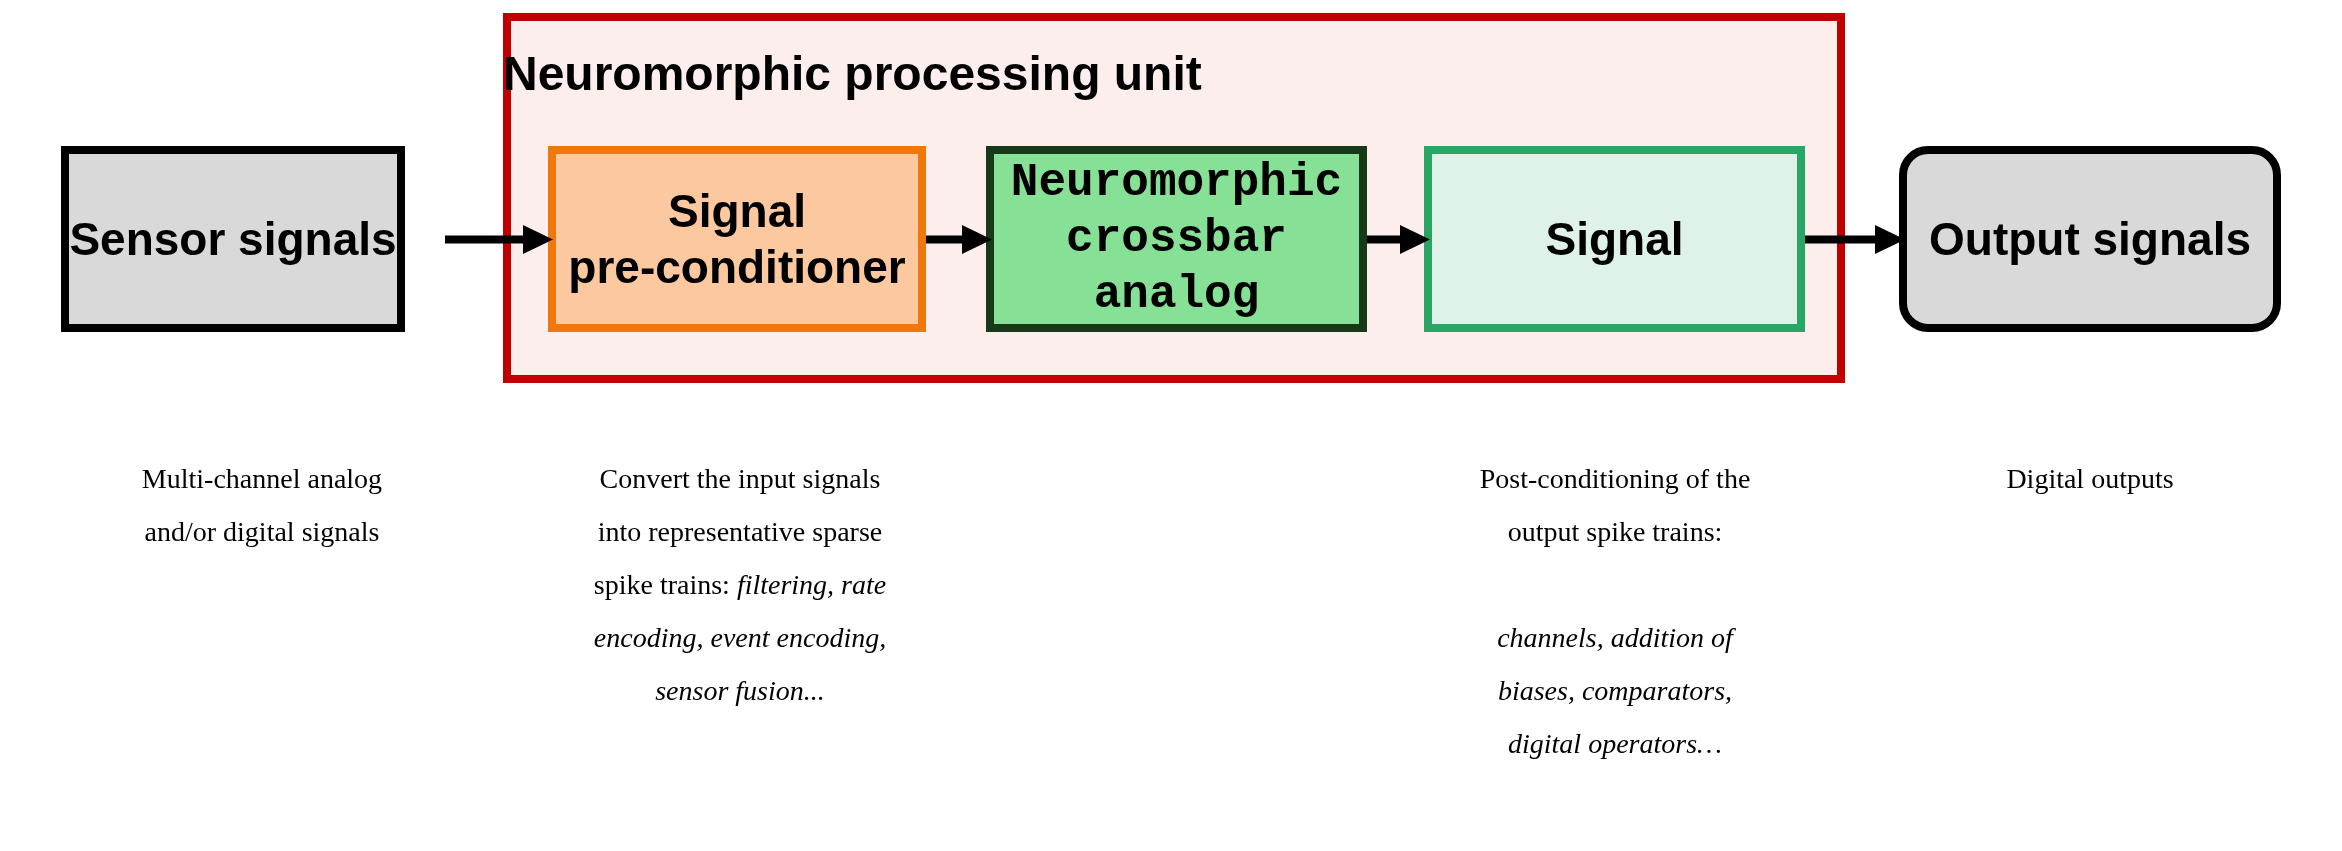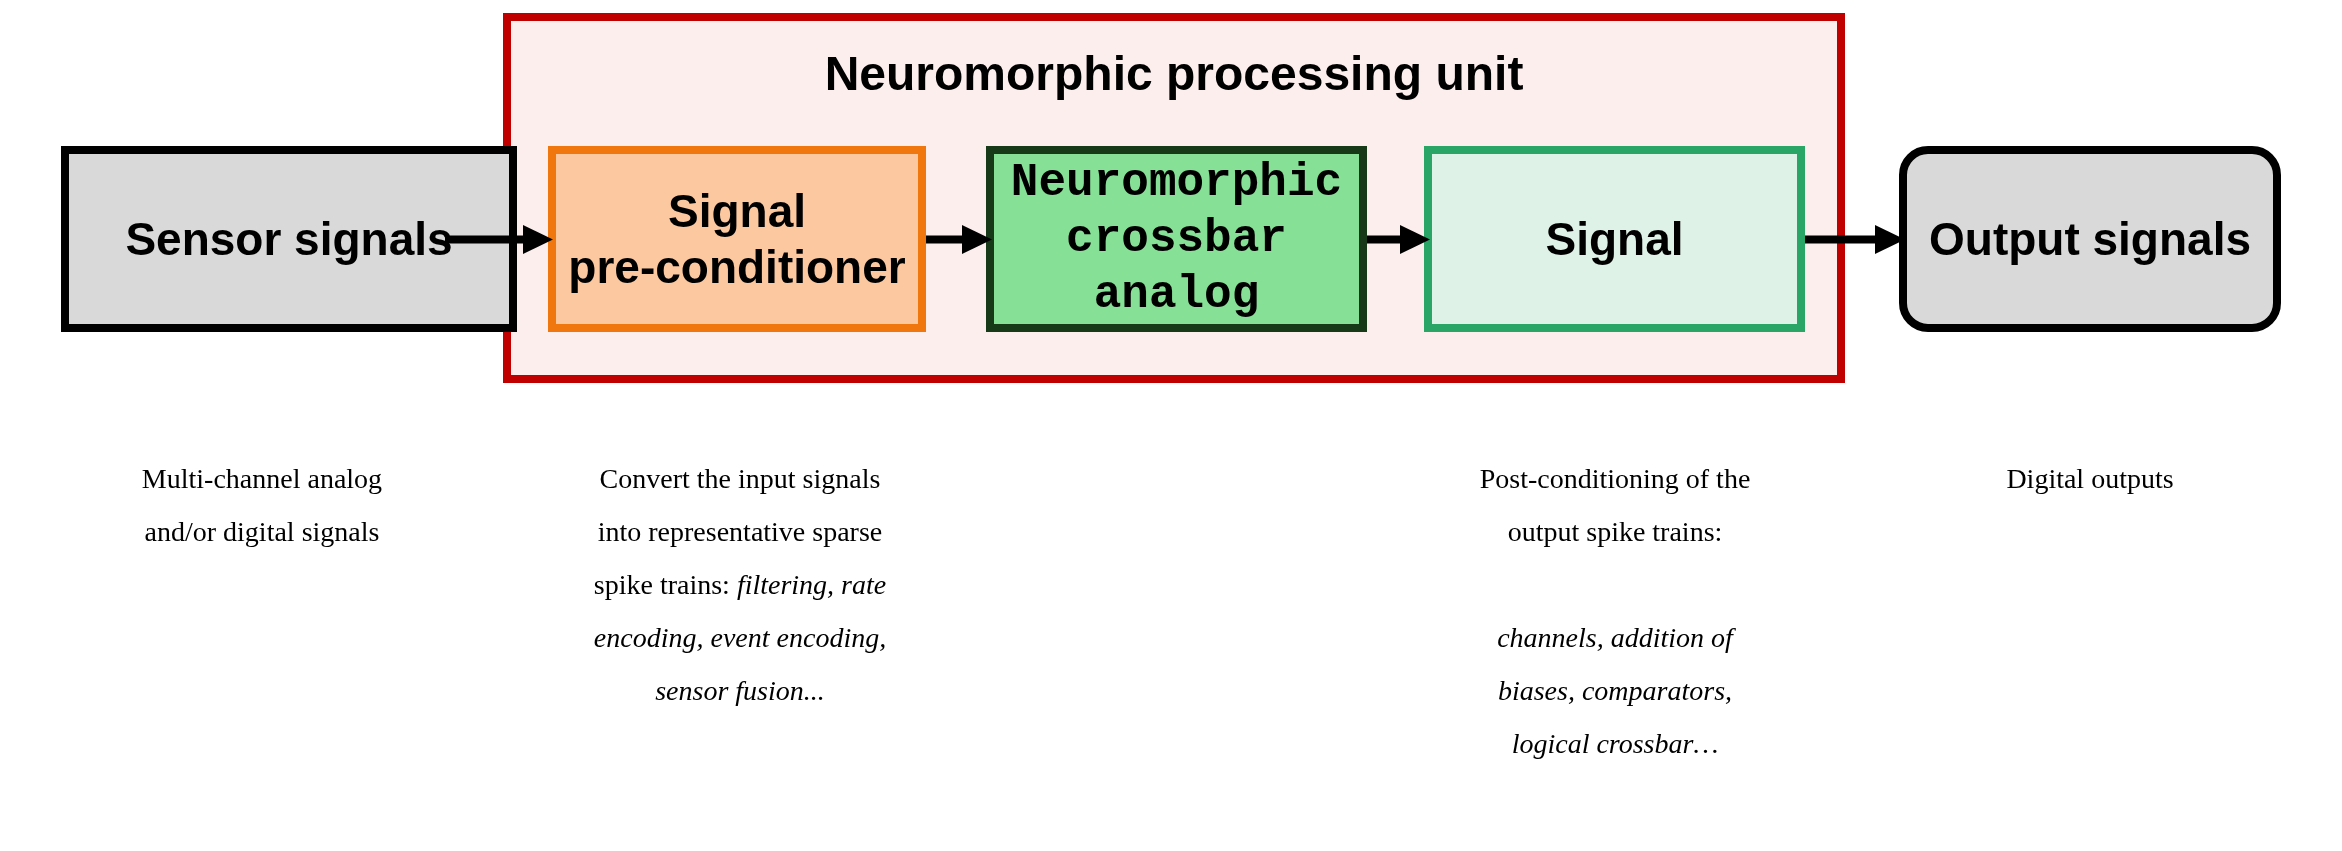--- a/index.html
+++ b/index.html
@@ -8,31 +8,31 @@
     font-family:"Liberation Sans", sans-serif;color:#000;overflow:hidden;
   }
   .layer{position:absolute;left:0;top:0;width:2342px;height:851px;}
   
   .npu{
     position:absolute;left:503px;top:13px;width:1342px;height:370px;
     box-sizing:border-box;border:8px solid #c00000;background:#fdeeee;
   }
   .npu-title{
     position:absolute;left:503px;top:50px;width:1342px;
-    text-align:center;font-weight:bold;font-size:48px;line-height:48px;
+    text-align:left;font-weight:bold;font-size:48px;line-height:48px;
   }
   
   .box{
     position:absolute;top:146px;height:186px;box-sizing:border-box;
     border:8px solid #000;background:#d9d9d9;
     display:flex;align-items:center;justify-content:center;text-align:center;
     font-weight:bold;font-size:46px;line-height:56px;
   }
   .box .label{display:block;}
-  #box-sensor {left:61px;  width:456px;justify-content:center;}
+  #box-sensor {left:61px;  width:344px;justify-content:center;}
   #box-pre    {left:548px; width:378px;}
   #box-xbar   {left:986px; width:381px;font-family:Liberation Mono, monospace;}
   #box-post   {left:1424px;width:381px;}
   #box-output {left:1899px;width:382px;}
   
   .caption{
     position:absolute;top:452px;font-size:28px;line-height:53px;
     text-align:center;font-weight:normal;font-family:Liberation Serif, serif;
   }
   #cap-sensor {left:12px;  width:500px;}
@@ -79,14 +79,14 @@
     <polygon class="head" points="1400,225 1430,239.5 1400,254"></polygon>
   </g>
   <g>
     <rect class="shaft" x="1805" y="235.5" width="72" height="8"></rect>
     <polygon class="head" points="1875,225 1905,239.5 1875,254"></polygon>
   </g>
 </svg>
 
 <div class="caption" id="cap-sensor"><span>Multi-channel analog</span><br><span>and/or digital signals</span></div>
 <div class="caption" id="cap-pre"><span>Convert the input signals</span><br><span>into representative sparse</span><br><span>spike trains: </span><i>filtering, rate</i><br><i>encoding, event encoding,</i><br><i>sensor fusion...</i></div>
-<div class="caption" id="cap-post"><span>Post-conditioning of the</span><br><span>output spike trains:</span><br><br><i>channels, addition of</i><br><i>biases, comparators,</i><br><i>logical crossbar…</i></div>
+<div class="caption" id="cap-post"><span>Post-conditioning of the</span><br><span>output spike trains:</span><br><br><i>channels, addition of</i><br><i>biases, comparators,</i><br><i>digital operators…</i></div>
 <div class="caption" id="cap-output"><span>Digital outputs</span></div>
 
 </body></html>

